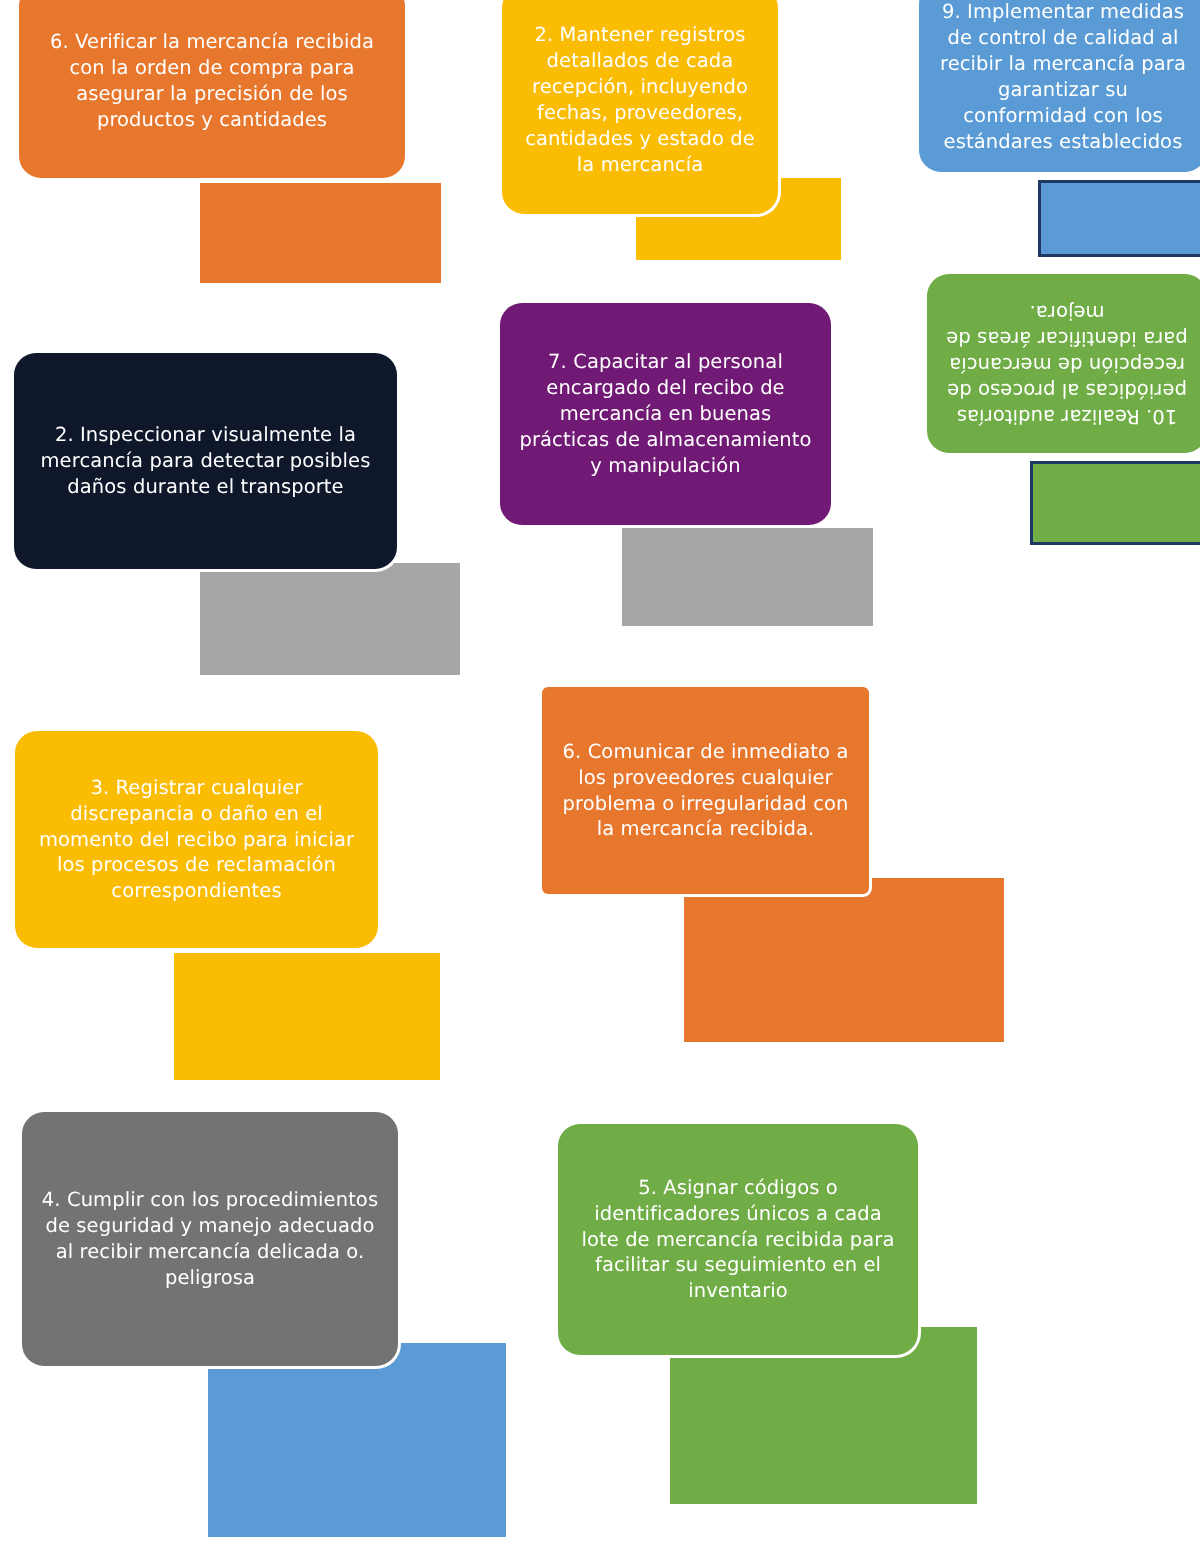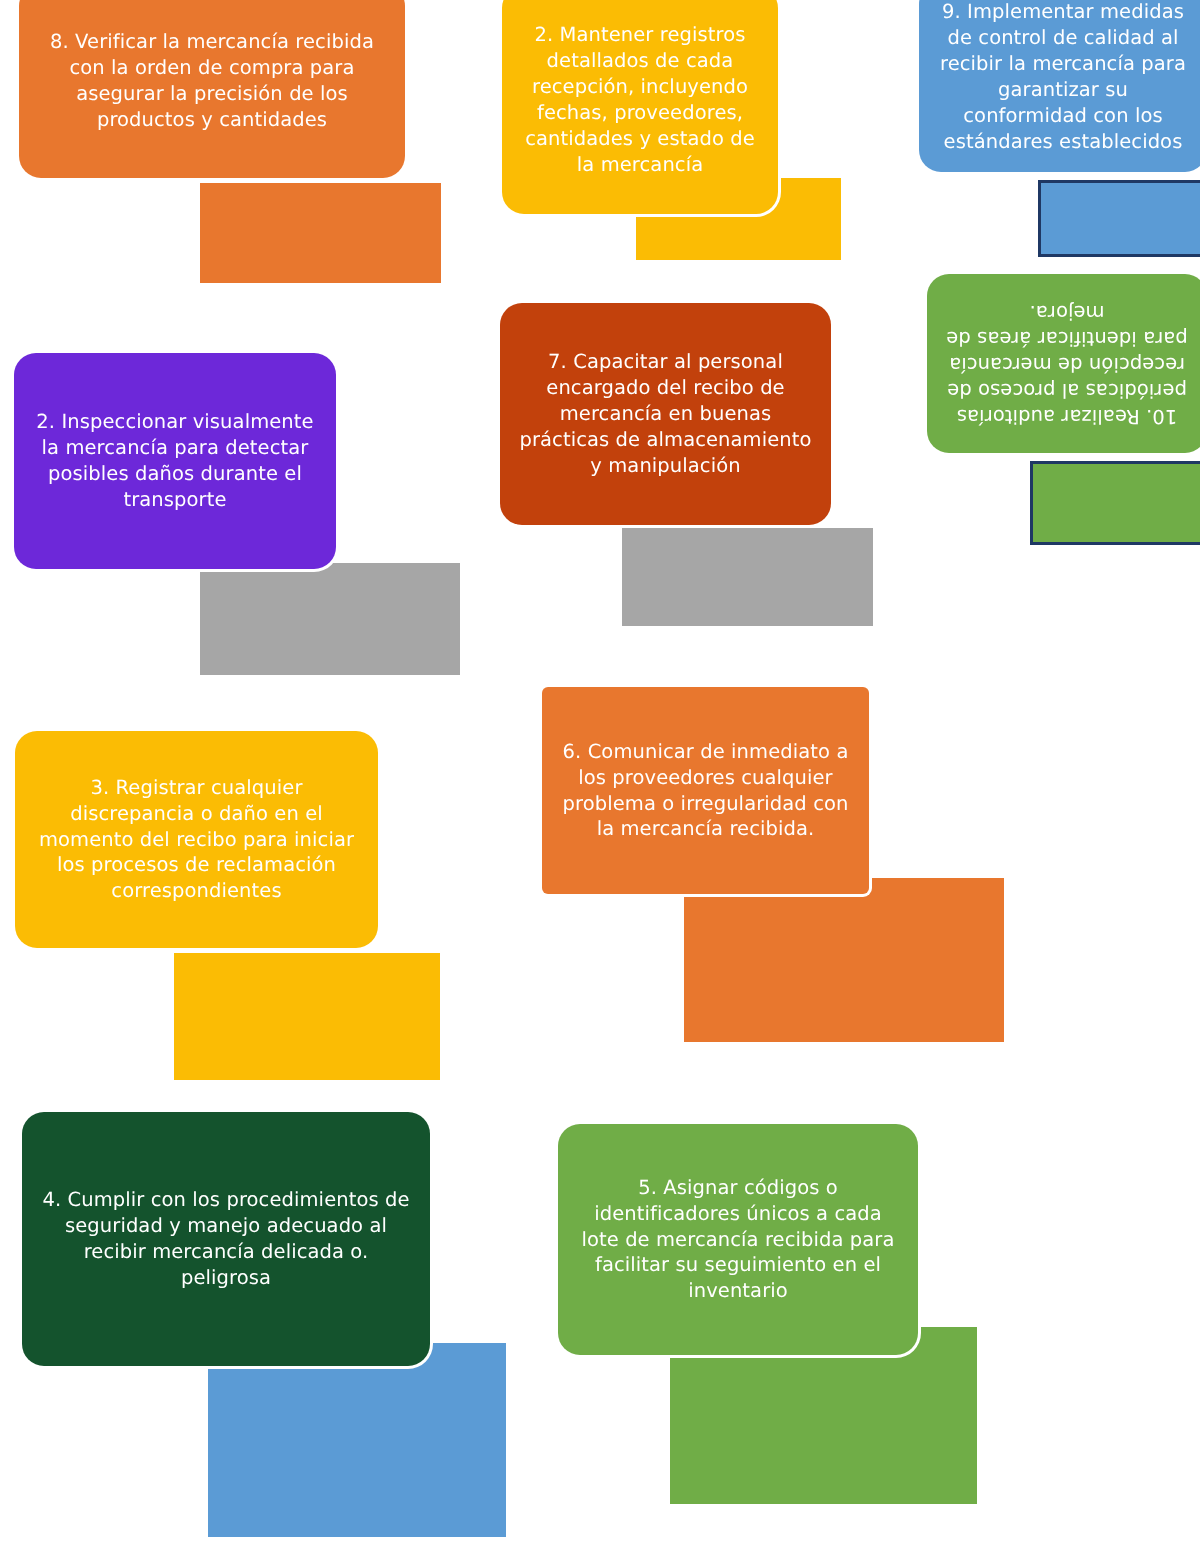--- a/index.html
+++ b/index.html
@@ -49,60 +49,60 @@
     transform: rotate(180deg);
   }
 </style>
 </head>
 <body>
 
 <div id="canvas">
 
   <div class="shadow-rect" style="left:200px; top:183px; width:241px; height:100px; background:#E8772E;"></div>
   <div class="card" style="left:19px; top:-16px; width:386px; height:194px; background:#E8772E;">
-    <div class="card-text">8. Verificar la mercancía recibida con la orden de compra para asegurar la precisión de los productos y cantidades</div>
+    <div class="card-text">6. Verificar la mercancía recibida con la orden de compra para asegurar la precisión de los productos y cantidades</div>
   </div>
 
   <div class="shadow-rect" style="left:636px; top:178px; width:205px; height:82px; background:#FBBC04;"></div>
   <div class="card" style="left:502px; top:-14px; width:276px; height:228px; background:#FBBC04;">
     <div class="card-text">2. Mantener registros detallados de cada recepción, incluyendo fechas, proveedores, cantidades y estado de la mercancía</div>
   </div>
 
   <div class="shadow-rect bordered" style="left:1038px; top:180px; width:168px; height:77px; background:#5B9BD5;"></div>
   <div class="card" style="left:919px; top:-18px; width:288px; height:190px; background:#5B9BD5;">
     <div class="card-text">9. Implementar medidas de control de calidad al recibir la mercancía para garantizar su conformidad con los estándares establecidos</div>
   </div>
 
   <div class="shadow-rect bordered" style="left:1030px; top:461px; width:176px; height:84px; background:#70AD47;"></div>
   <div class="card flipped" style="left:927px; top:274px; width:280px; height:179px; background:#70AD47;">
     <div class="card-text">10. Realizar auditorías periódicas al proceso de recepción de mercancía para identificar áreas de mejora.</div>
   </div>
 
   <div class="shadow-rect" style="left:200px; top:563px; width:260px; height:112px; background:#A6A6A6;"></div>
-  <div class="card" style="left:14px; top:353px; width:322px; height:216px; background:#6d28d9;border-radius:22px;">
+  <div class="card" style="left:14px; top:353px; width:383px; height:216px; background:#0f172a;border-radius:22px;">
     <div class="card-text">2. Inspeccionar visualmente la mercancía para detectar posibles daños durante el transporte</div>
   </div>
 
   <div class="shadow-rect" style="left:622px; top:528px; width:251px; height:98px; background:#A6A6A6;"></div>
-  <div class="card" style="left:500px; top:303px; width:331px; height:222px; background:#c2410c;">
+  <div class="card" style="left:500px; top:303px; width:331px; height:222px; background:#701a75;">
     <div class="card-text">7. Capacitar al personal encargado del recibo de mercancía en buenas prácticas de almacenamiento y manipulación</div>
   </div>
 
   <div class="shadow-rect" style="left:684px; top:878px; width:320px; height:164px; background:#E8772E;"></div>
   <div class="card" style="left:542px; top:687px; width:327px; height:207px; background:#E8772E;border-radius:6px;">
     <div class="card-text">6. Comunicar de inmediato a los proveedores cualquier problema o irregularidad con la mercancía recibida.</div>
   </div>
 
   <div class="shadow-rect" style="left:174px; top:953px; width:266px; height:127px; background:#FBBC04;"></div>
   <div class="card" style="left:15px; top:731px; width:363px; height:217px; background:#FBBC04;">
     <div class="card-text">3. Registrar cualquier discrepancia o daño en el momento del recibo para iniciar los procesos de reclamación correspondientes</div>
   </div>
 
   <div class="shadow-rect" style="left:208px; top:1343px; width:298px; height:194px; background:#5B9BD5;"></div>
-  <div class="card" style="left:22px; top:1112px; width:408px; height:254px; background:#14532d;">
+  <div class="card" style="left:22px; top:1112px; width:376px; height:254px; background:#737373;">
     <div class="card-text">4. Cumplir con los procedimientos de seguridad y manejo adecuado al recibir mercancía delicada o. peligrosa</div>
   </div>
 
   <div class="shadow-rect" style="left:670px; top:1327px; width:307px; height:177px; background:#70AD47;"></div>
   <div class="card" style="left:558px; top:1124px; width:360px; height:231px; background:#70AD47;">
     <div class="card-text">5. Asignar códigos o identificadores únicos a cada lote de mercancía recibida para facilitar su seguimiento en el inventario</div>
   </div>
 
 </div>
 

